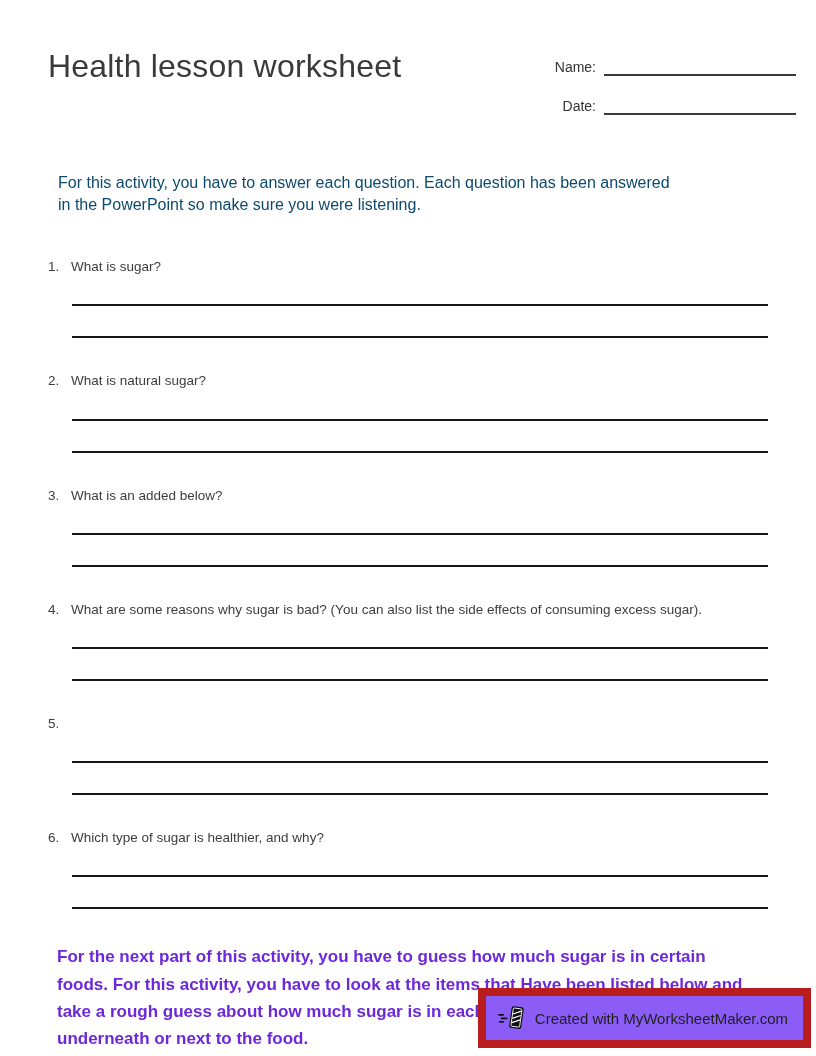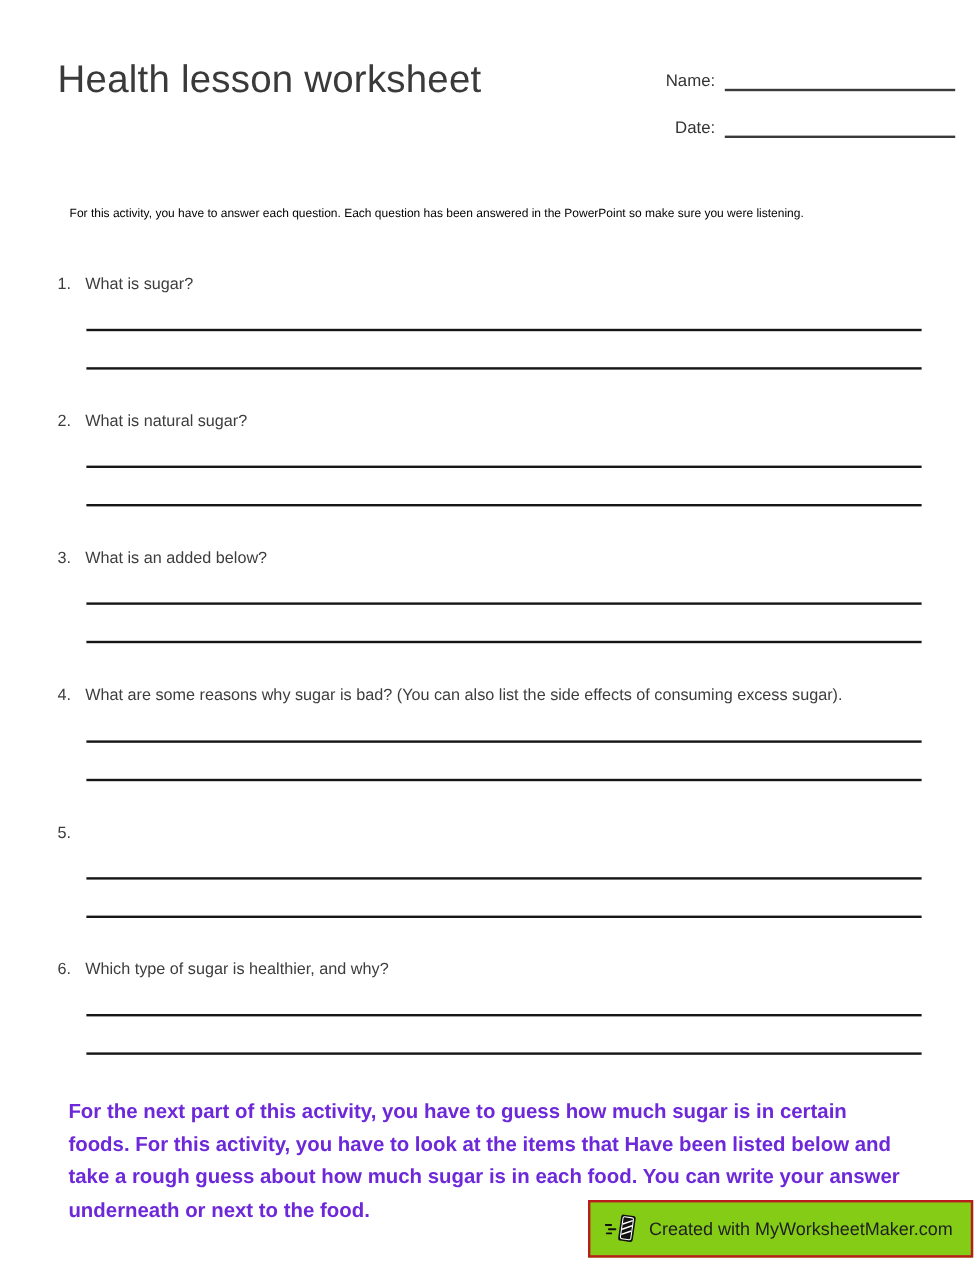--- a/index.html
+++ b/index.html
@@ -47,23 +47,23 @@
     width: 192px;
     margin-left: 8px;
     border-bottom: 2px solid #3a3a3a;
     height: 100%;
   }
 
   
   .intro {
     margin: 44px 0 0 58px;
     max-width: 622px;
-    font-size: 10px;
+    font-size: 16px;
     line-height: 1.38;
-    color: #000000;
+    color: #0c4a6e;
   }
 
   
   .questions { margin: 42px 48px 0 48px; }
   .question-block { margin-bottom: 34px; }
   .question-row {
     display: flex;
     font-size: 13.5px;
     line-height: 1.35;
     color: #3d3d3d;
@@ -86,22 +86,22 @@
     font-weight: 700;
     line-height: 1.6;
     color: #6d28d9;
   }
 
   
   .footer-box {
     position: absolute;
     right: 5px;
     bottom: 8px;
-    border: 2px solid #b91c1c;
-    background: #84cc16;
+    border: 8px solid #b91c1c;
+    background: #8b5cf6;
     display: flex;
     align-items: center;
     gap: 9px;
     padding: 7px 15px 7px 12px;
   }
   .footer-logo { width: 28px; height: 30px; flex: none; }
   .footer-credit {
     font-size: 15px;
     color: #1f1f1f;
     white-space: nowrap;

